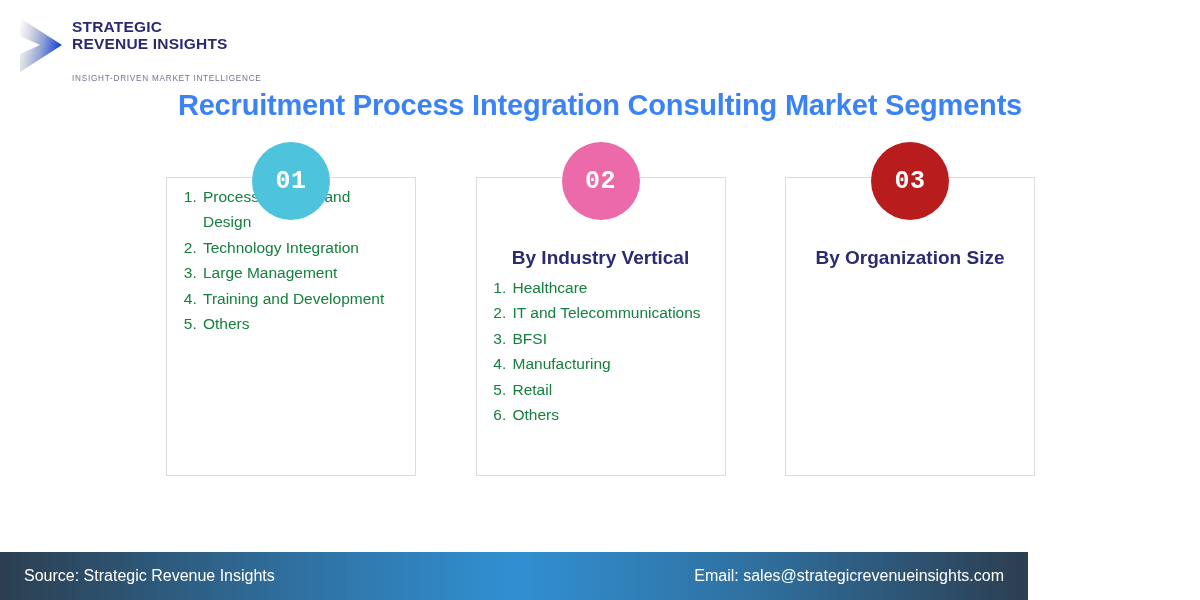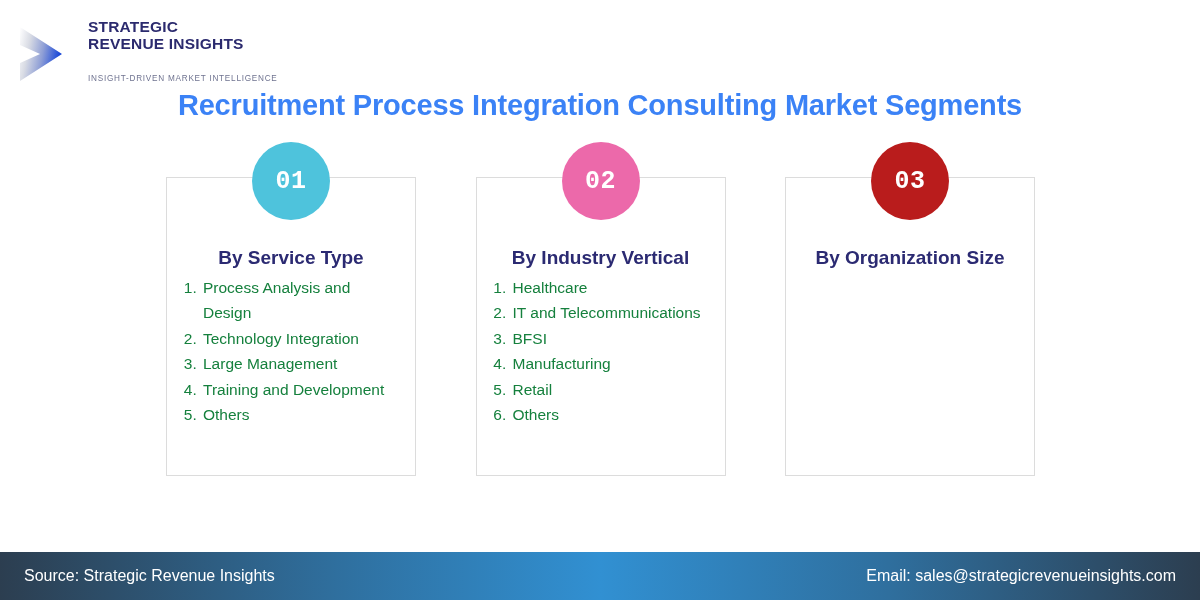--- a/index.html
+++ b/index.html
@@ -14,22 +14,22 @@
     overflow: hidden;
     position: relative;
   }
 
   
   .logo-block {
     position: absolute;
     left: 18px;
     top: 16px;
     display: flex;
-    align-items: flex-end;
-    gap: 24px;
+    align-items: flex-start;
+    gap: 8px;
   }
   .logo-mark {
     width: 46px;
     height: 58px;
     flex: none;
     display: block;
   }
   .logo-text {
     display: flex;
     flex-direction: column;
@@ -119,21 +119,21 @@
   }
   .card-list li {
     padding-left: 2px;
   }
 
   
   .footer {
     position: absolute;
     left: 0;
     bottom: 0;
-    width: 1200px;
+    width: 1028px;
     height: 48px;
     background: linear-gradient(90deg, #2c3e50 0%, #2f6f9e 28%, #3190d2 50%, #2f6f9e 74%, #2c3e50 100%);
     display: flex;
     align-items: center;
     justify-content: space-between;
     box-sizing: border-box;
     padding: 0 24px;
   }
   .footer-text {
     color: #ffffff;
@@ -162,21 +162,20 @@
     <div class="logo-tagline">INSIGHT-DRIVEN MARKET INTELLIGENCE</div>
   </div>
 </div>
 
 <div class="page-title">Recruitment Process Integration Consulting Market Segments</div>
 
 <div class="cards">
 
   <div class="card">
     <div class="card-badge" style="background: rgb(78, 195, 220);">01</div>
-    <div class="card-heading">By Service Type</div>
     <ol class="card-list">
       <li>Process Analysis and Design</li>
       <li>Technology Integration</li>
       <li>Large Management</li>
       <li>Training and Development</li>
       <li>Others</li>
     </ol>
   </div>
 
   <div class="card">

